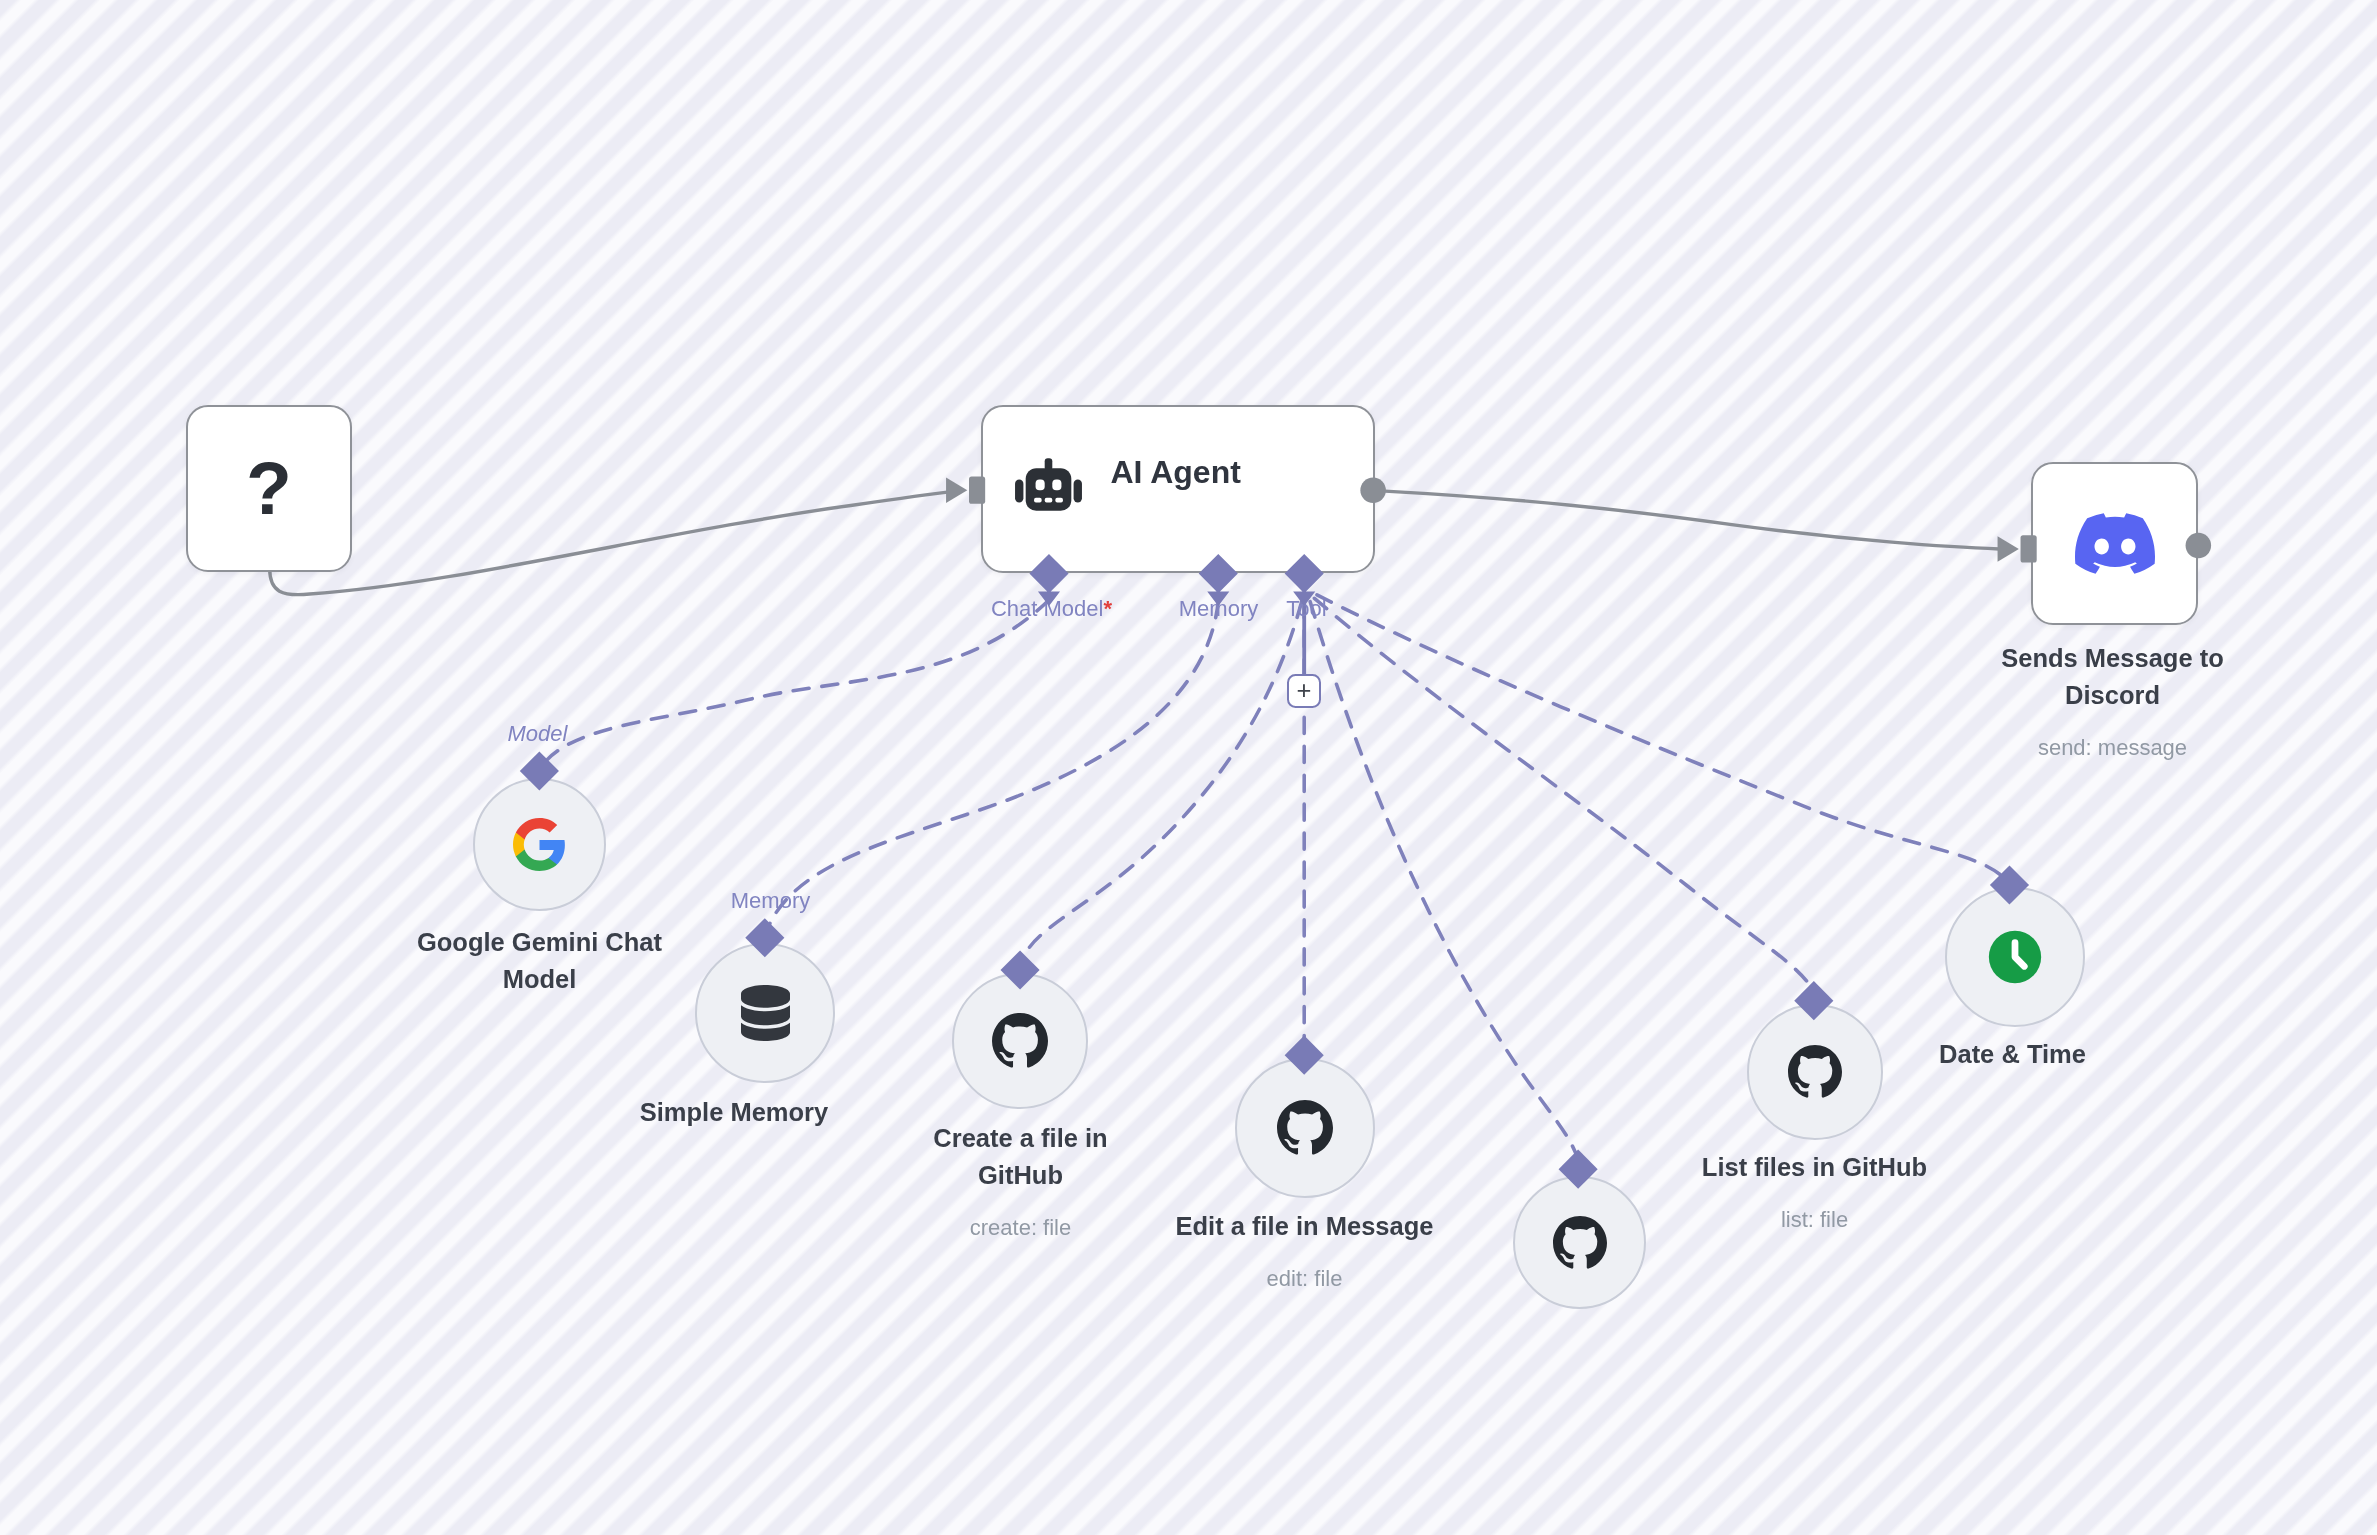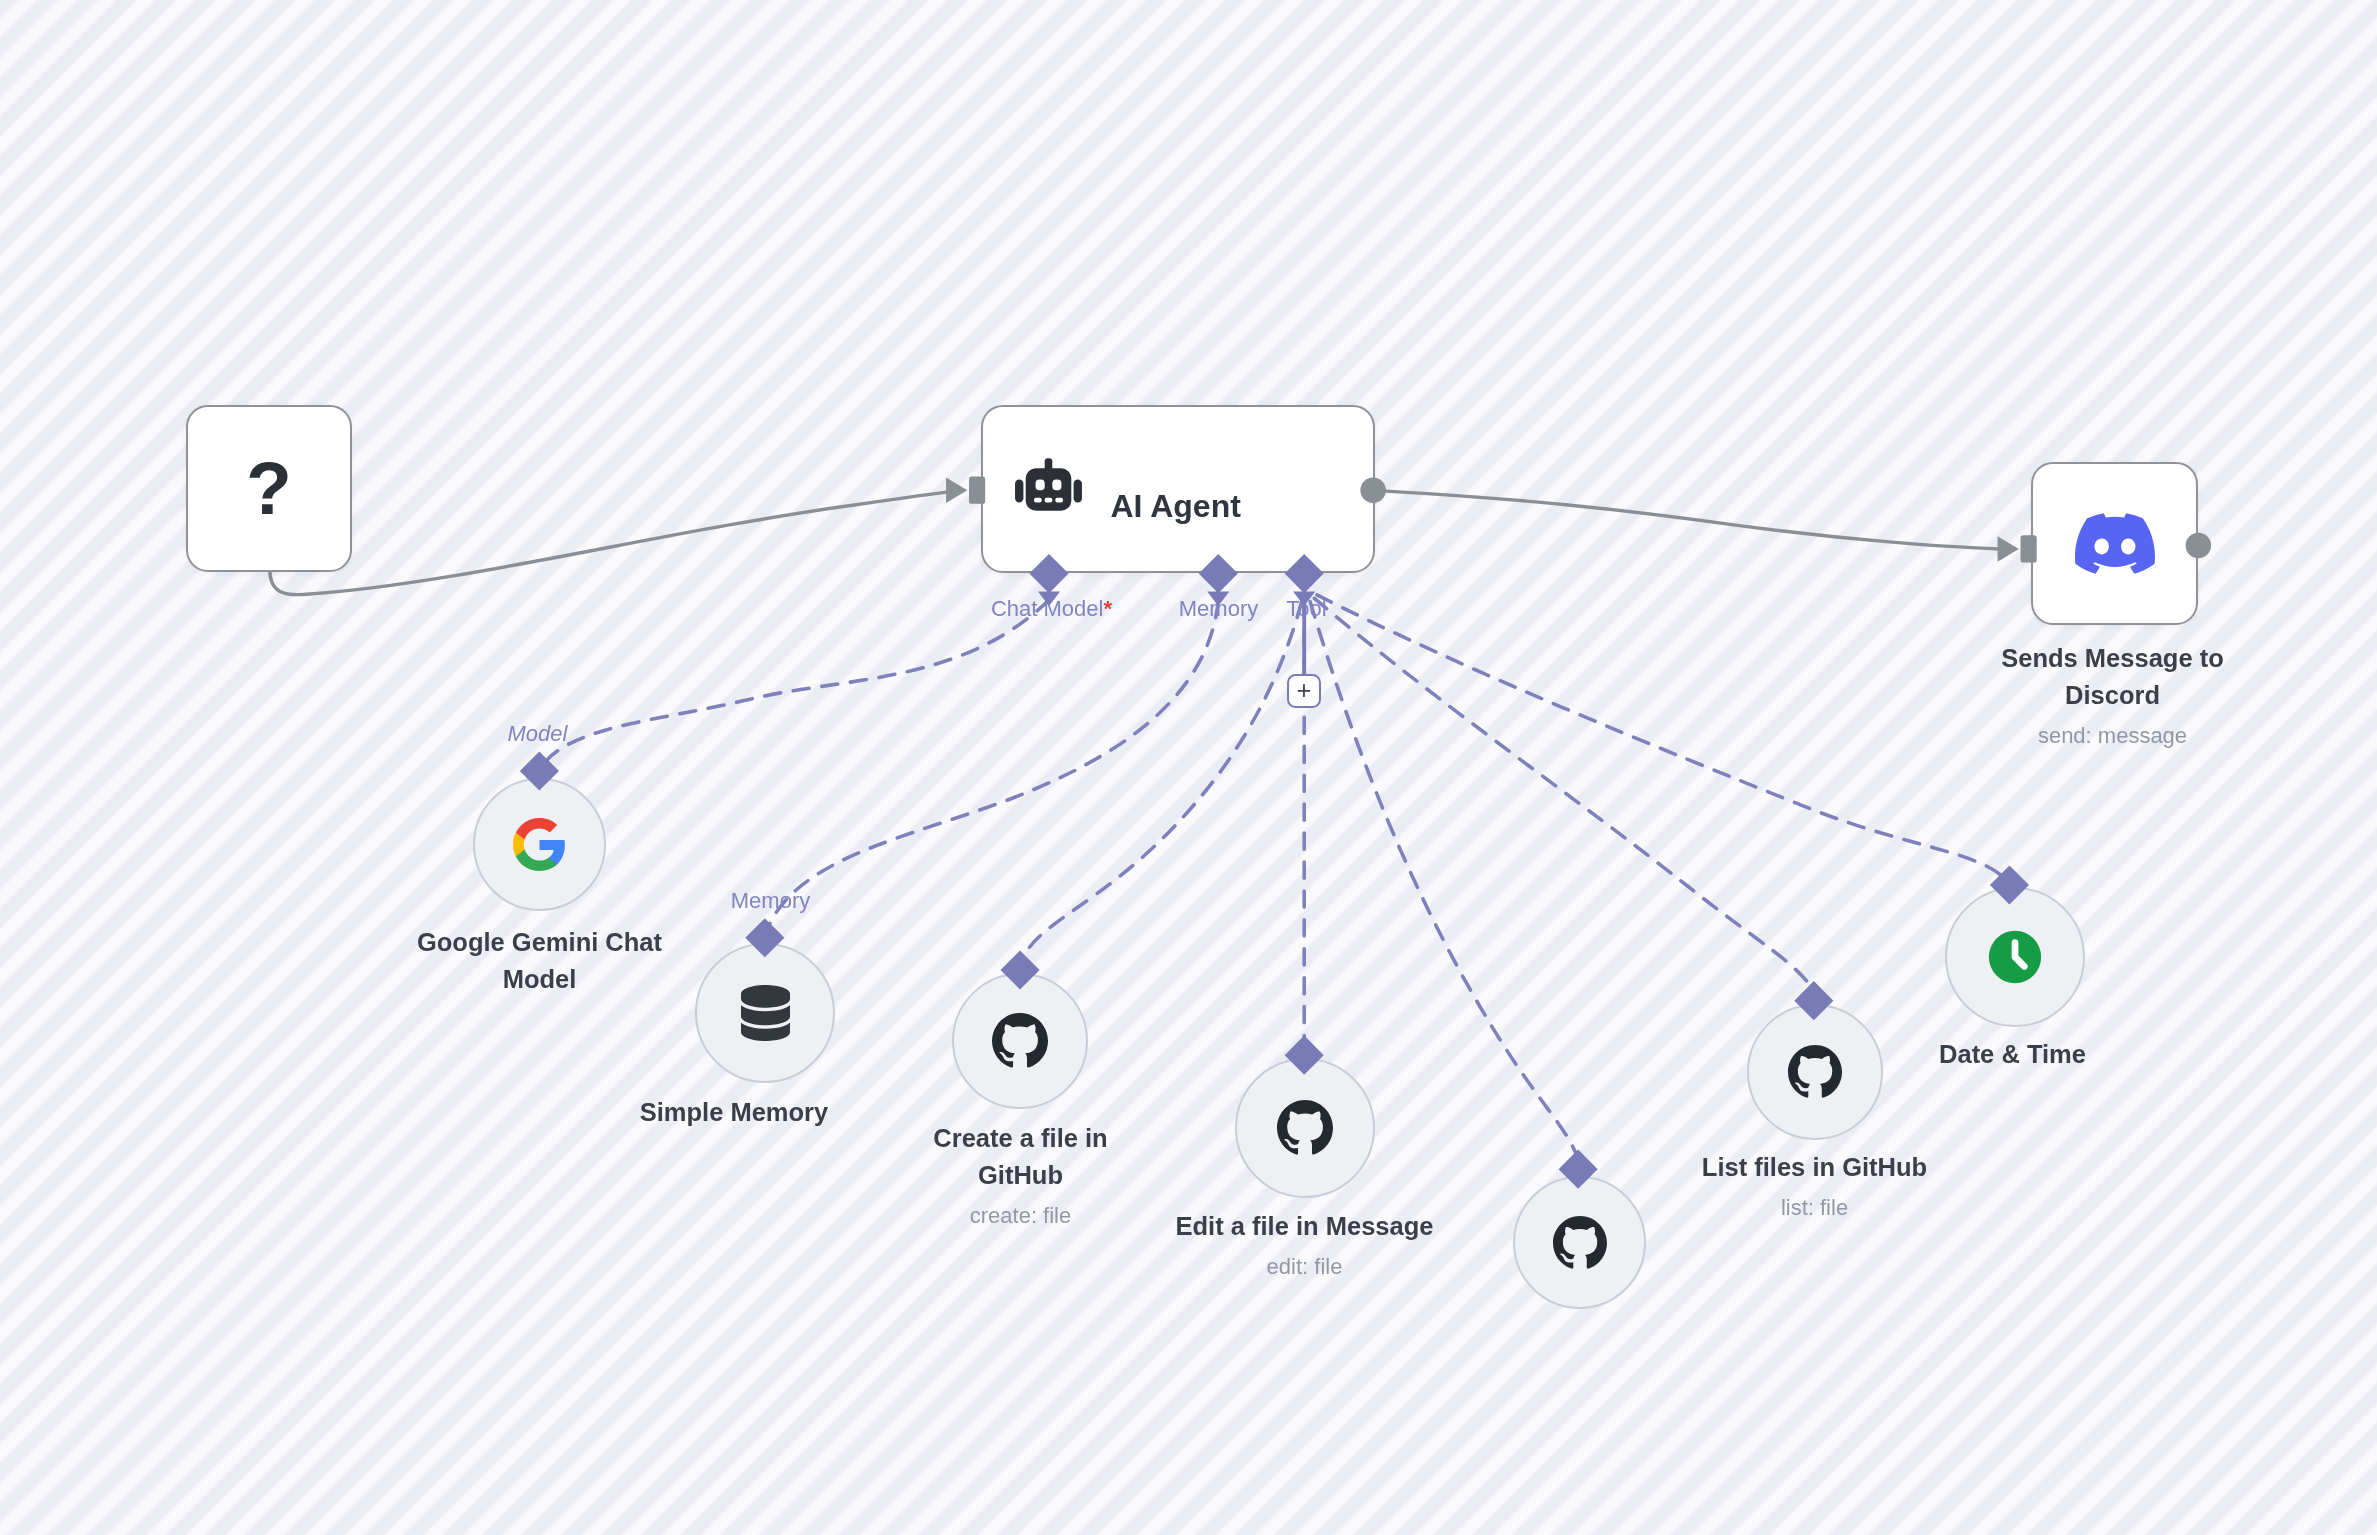--- a/index.html
+++ b/index.html
@@ -22,24 +22,24 @@
     box-shadow:0 1.7px 5.1px rgba(60,60,90,0.06);
   }
   .node-circle{
     position:absolute;background:#eef0f4;border:2.6px solid #c9cdd8;border-radius:50%;
     box-sizing:border-box;z-index:2;display:flex;align-items:center;justify-content:center;
   }
   .node-label{
     position:absolute;z-index:3;text-align:center;color:#3a3f49;font-size:25.5px;
     font-weight:600;line-height:37px;
   }
-  .node-sub{display:block;font-weight:400;font-size:22px;color:#9199a4;margin-top:8px;line-height:27px;}
+  .node-sub{display:block;font-weight:400;font-size:22px;color:#9199a4;margin-top:20px;line-height:27px;}
   .port-label{position:absolute;z-index:4;text-align:center;color:#8184c1;font-size:22px;font-weight:400;white-space:nowrap;}
   .required{color:#e2403c;font-weight:700;}
-  .agent-inner{display:flex;align-items:flex-end;width:100%;padding-left:29px;box-sizing:border-box;}
+  .agent-inner{display:flex;align-items:flex-start;width:100%;padding-left:29px;box-sizing:border-box;}
   .agent-title{font-size:32px;font-weight:600;color:#30353f;margin-left:25.5px;}
   .qmark{font-size:75px;font-weight:700;color:#2b2f36;line-height:1;}
   #plus-btn{
     position:absolute;left:1287px;top:674px;width:34px;height:34px;z-index:6;
     background:#ffffff;border:2.6px solid #797bb6;border-radius:8.5px;box-sizing:border-box;
     display:flex;align-items:center;justify-content:center;
     font-size:25.5px;font-weight:500;color:#3f434b;line-height:1;cursor:pointer;
   }
 </style>
 </head>

